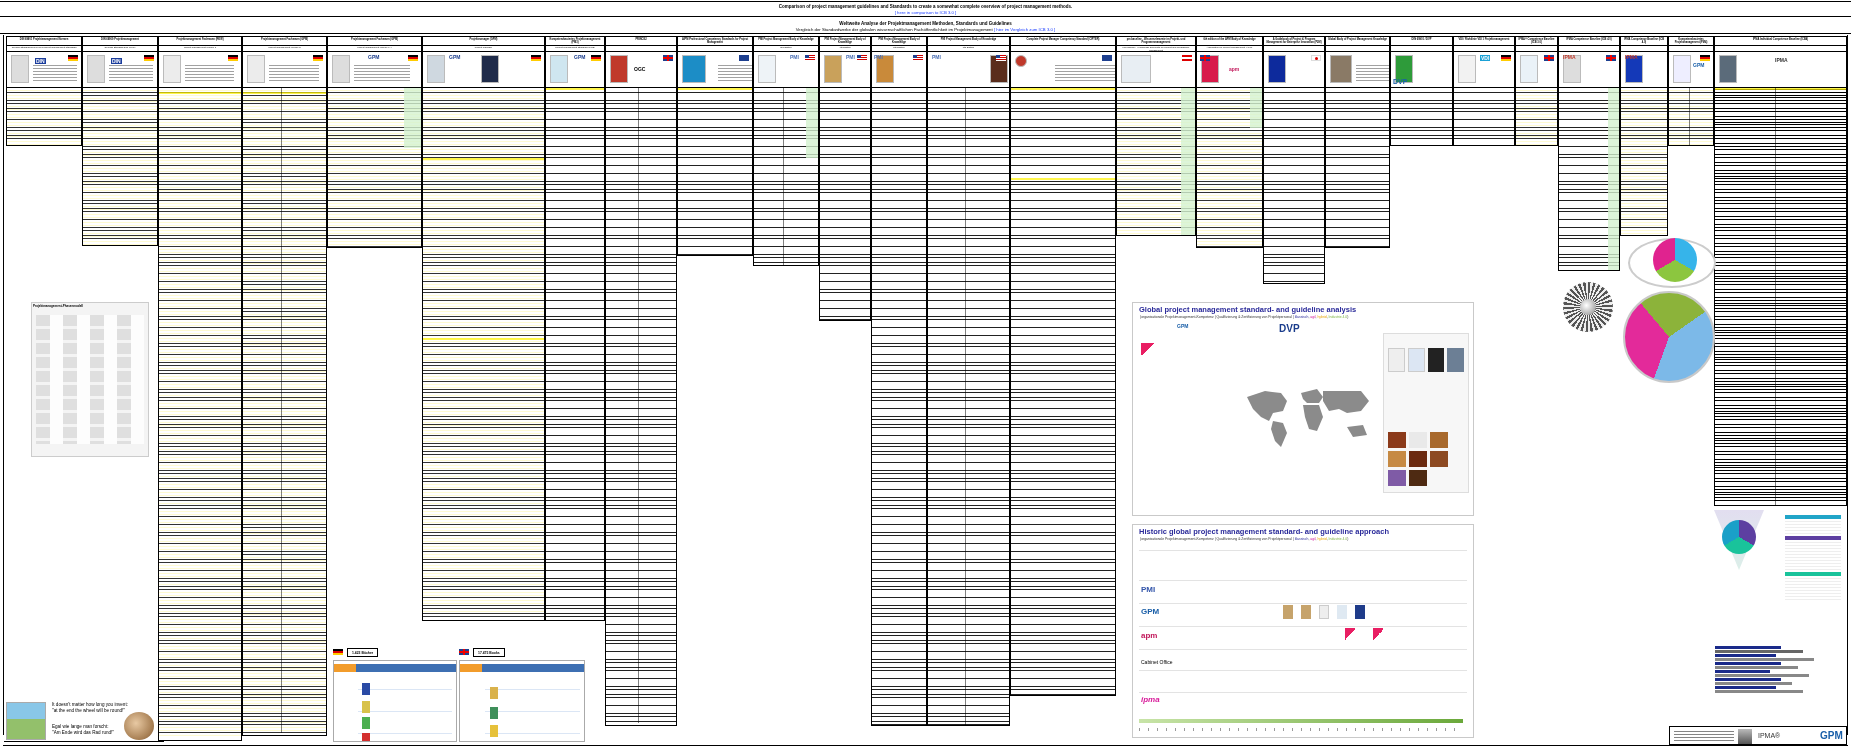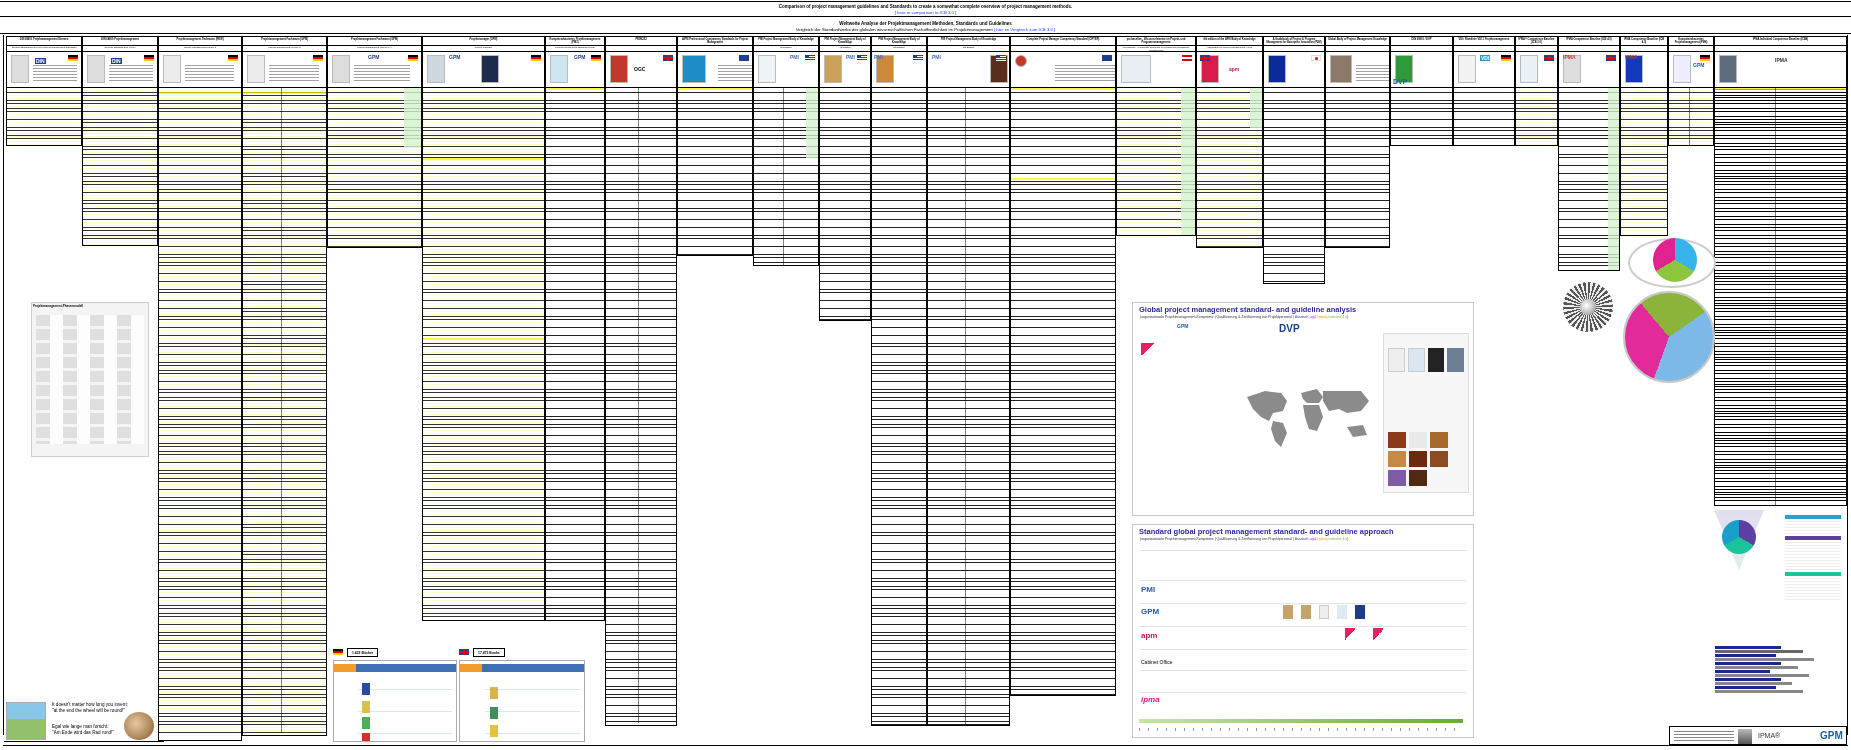--- a/index.html
+++ b/index.html
@@ -505,21 +505,21 @@
         <div style="width:18px;height:16px;background:#c68a44"></div>
         <div style="width:18px;height:16px;background:#6b2a10"></div>
         <div style="width:18px;height:16px;background:#8d4a22"></div>
         <div style="width:18px;height:16px;background:#7f5ba6"></div>
         <div style="width:18px;height:16px;background:#4e2a12"></div>
       </div>
     </div>
   </div>
 
   <div class="panel" style="left:1132px;top:524px;width:342px;height:214px;">
-    <div class="panel-title">Standard global project management standard- and guideline approach</div>
+    <div class="panel-title">Historic global project management standard- and guideline approach</div>
     <div class="panel-sub">
       <span>(organisationale Projektmanagement-Kompetenz | Qualifizierung &amp; Zertifizierung von Projektpersonal |</span>
       <span class="k1">klassisch</span>,
       <span class="k2">agil</span>,
       <span class="k3">hybrid</span>,
       <span class="k4">Industrie 4.0</span><span>)</span>
     </div>
     <div class="tl-row" style="top:25px"></div>
     <div class="tl-row" style="top:55px"></div>
     <div class="tl-row" style="top:78px"></div>

